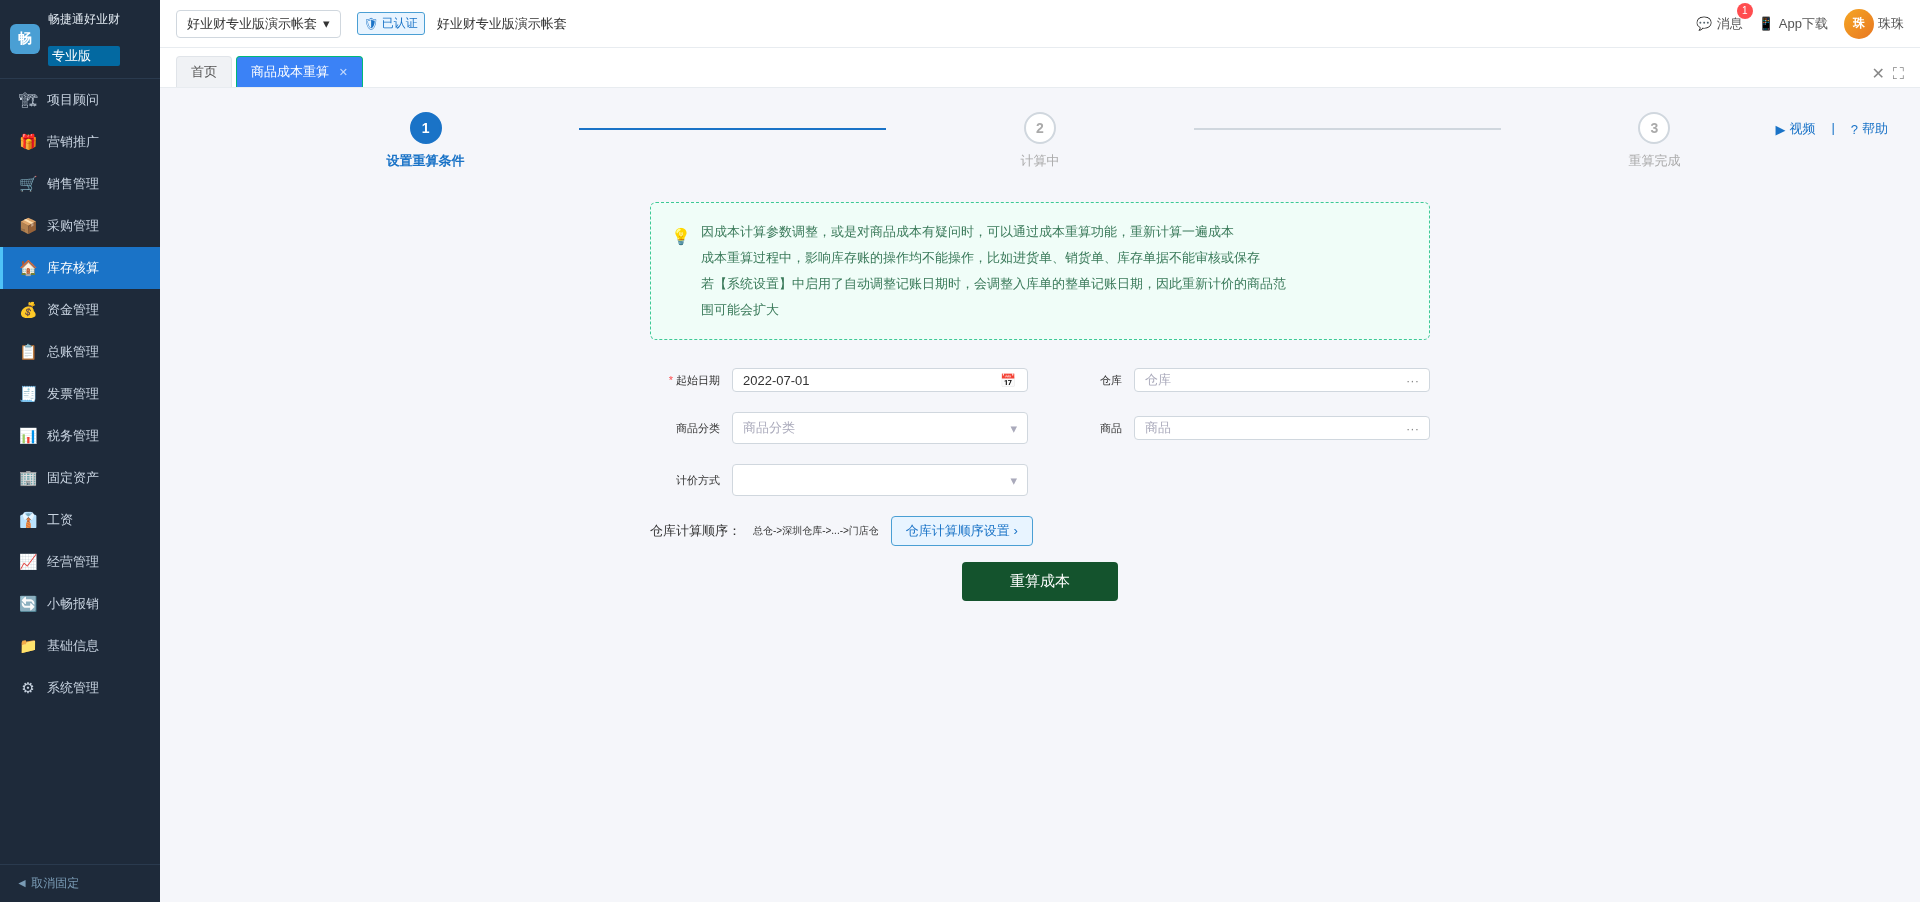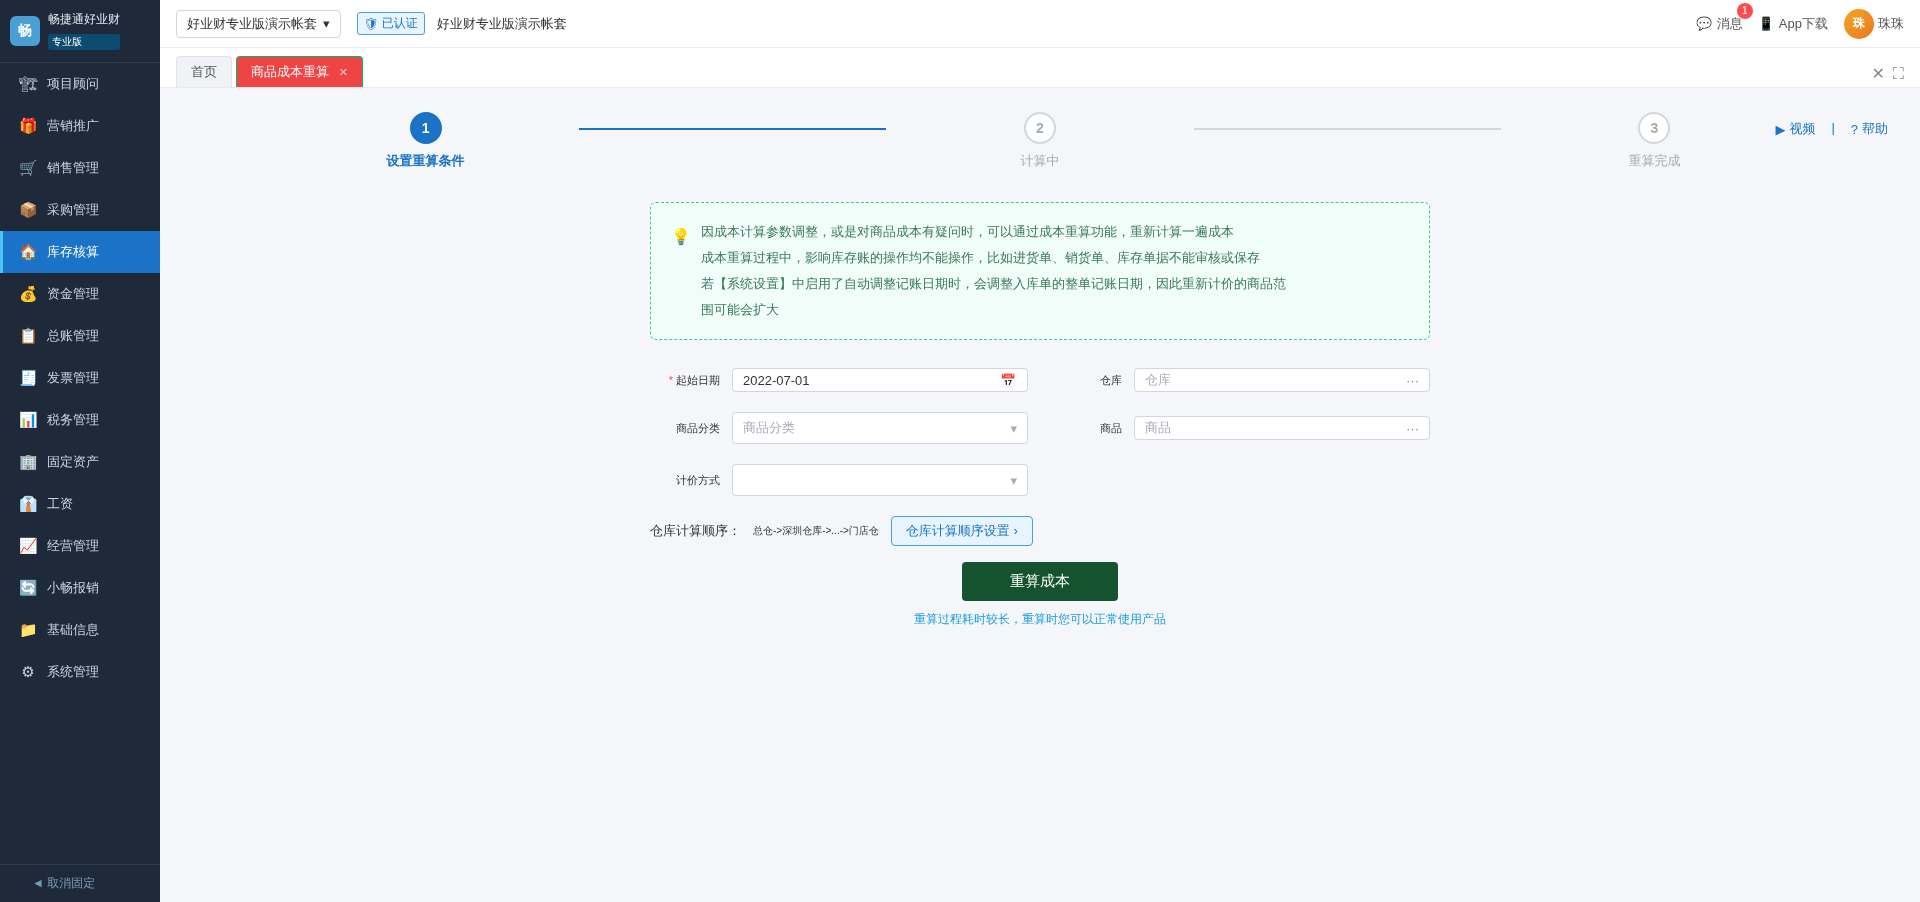--- a/index.html
+++ b/index.html
@@ -23,37 +23,37 @@
     }
     .sidebar-logo-icon {
       width: 30px;
       height: 30px;
       background: #4a9fd4;
       border-radius: 6px;
       display: flex; align-items: center; justify-content: center;
       color: white; font-size: 14px; font-weight: bold; margin-right: 8px;
     }
     .sidebar-logo-text { font-size: 12px; color: #e0e8f0; line-height: 1.3; }
-    .sidebar-badge { font-size: 10px; background: #0c4a6e; color: white; padding: 1px 4px; border-radius: 2px; margin-top: 6px; }
+    .sidebar-badge { font-size: 13px; background: #0369a1; color: white; padding: 1px 4px; border-radius: 2px; margin-top: 18px; }
     .sidebar-nav { flex: 1; overflow-y: auto; }
     .sidebar-nav::-webkit-scrollbar { width: 3px; }
     .sidebar-item {
       display: flex;
       align-items: center;
       padding: 12px 16px;
       cursor: pointer;
       color: #c8d3e0;
       font-size: 13px;
       border-left: 3px solid transparent;
       transition: background 0.2s;
     }
     .sidebar-item.active { background: #1a73c7; color: white; border-left: 3px solid #4fc3f7; }
     .sidebar-item-icon { margin-right: 10px; font-size: 15px; width: 18px; text-align: center; }
     .sidebar-footer {
-      padding: 10px 32px;
+      padding: 10px 16px;
       display: flex;
       align-items: center;
       color: #7a9bb5;
       font-size: 12px;
       cursor: pointer;
       border-top: 1px solid #2a3a4e;
     }
 
     
     .main-area { flex: 1; display: flex; flex-direction: column; min-width: 0; }
@@ -141,21 +141,21 @@
       padding: 6px 14px;
       font-size: 13px;
       cursor: pointer;
       border-radius: 4px 4px 0 0;
       color: #555;
       background: #f0f2f5;
       border: 1px solid #e0e4e9;
       border-bottom: none;
     }
     .tab.active {
-      background: #ef4444;
+      background: #3b82f6;
       color: white;
       border-color: #00b87a;
     }
     .tab-close {
       margin-left: 6px;
       font-size: 11px;
       opacity: 0.7;
     }
     .tabbar-right {
       margin-left: auto;
@@ -569,17 +569,16 @@
         <span class="calc-order-value">总仓-&gt;深圳仓库-&gt;...-&gt;门店仓</span>
         <button class="calc-order-btn">
           <span>仓库计算顺序设置 ›</span>
         </button>
       </div>
 
       <button class="btn-primary">
         <span>重算成本</span>
       </button>
 
-      <div class="hint-text">重算过程耗时较长，重算时您可以正常使用产品</div>
 
     </div>
   </div>
 </div>
 
 </body></html>

